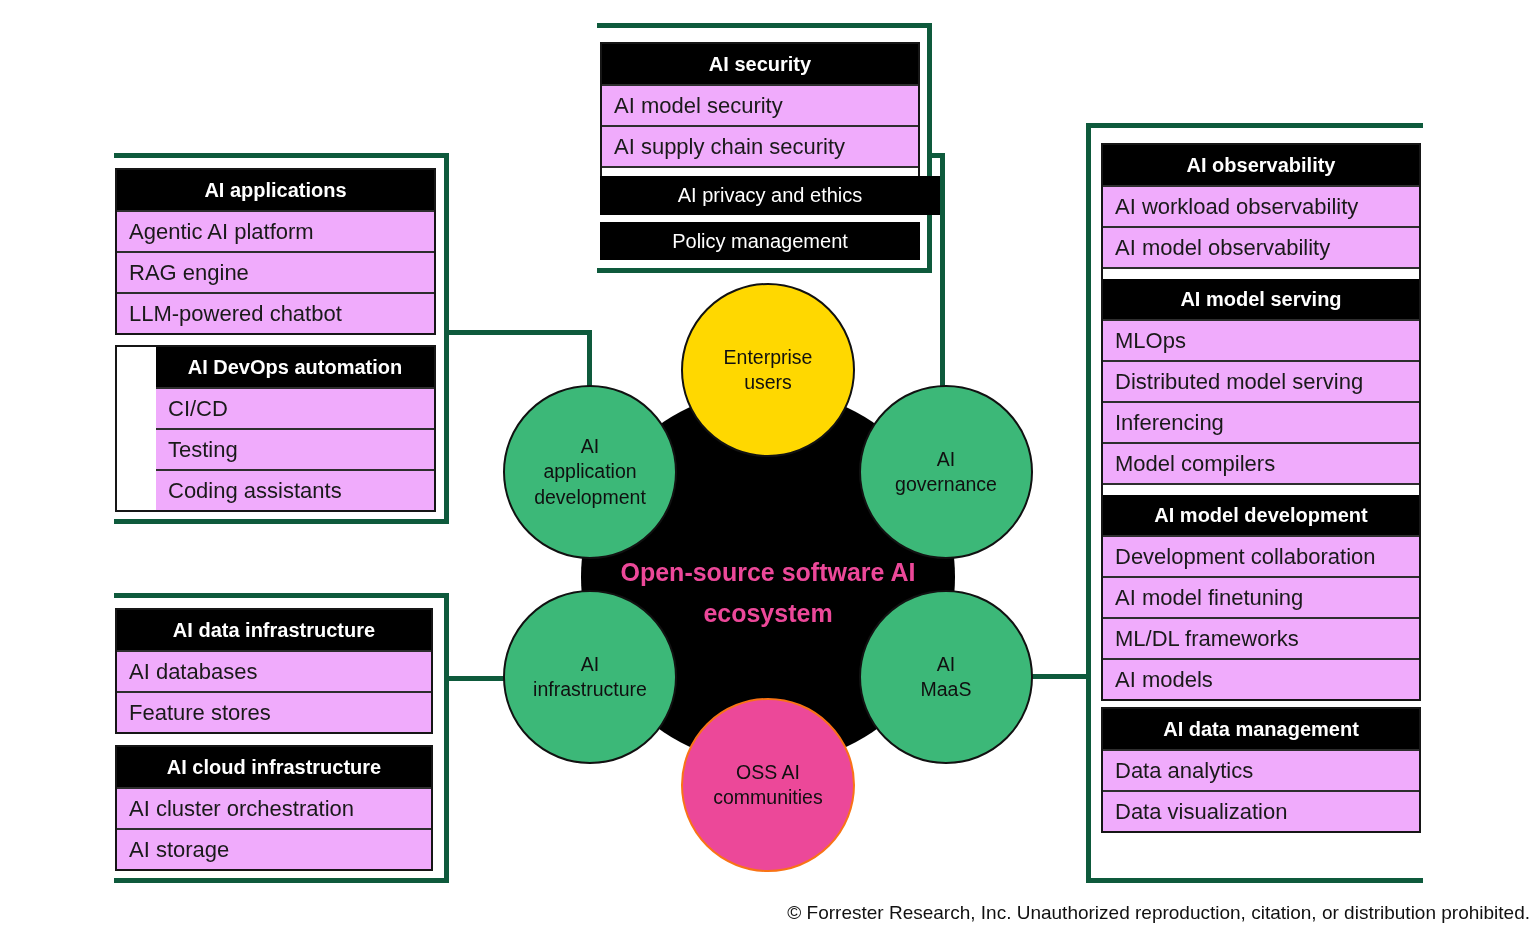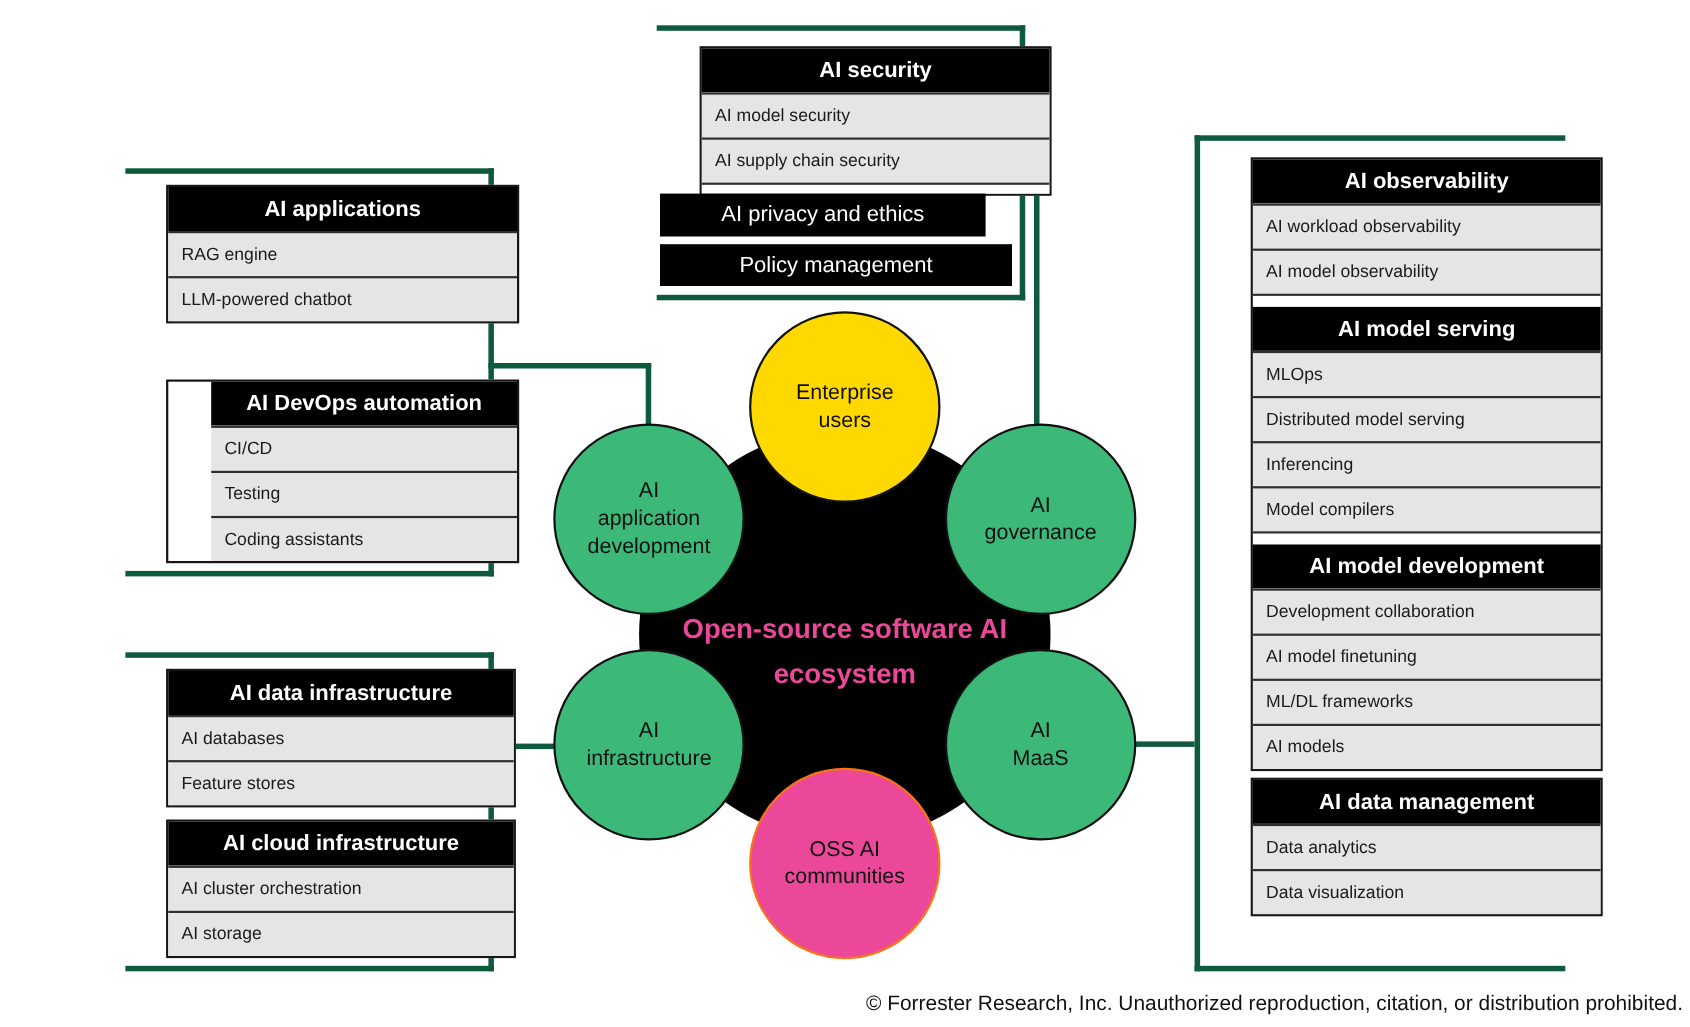--- a/index.html
+++ b/index.html
@@ -6,25 +6,25 @@
   #stage{
     position:relative;width:1536px;height:934px;background:#ffffff;overflow:hidden;
     font-family:"Liberation Sans","DejaVu Sans",sans-serif;color:#1a1a1a;
   }
   
   .frame{position:absolute;border:5px solid #0e5a3c;box-sizing:border-box;background:transparent;}
   .frame.open-left{border-left:none;}
   .frame.open-right{border-right:none;}
   .connector{position:absolute;background:#0e5a3c;z-index:0;}
   
-  .tbl{position:absolute;background:#fff;border:2px solid #161616;box-sizing:border-box;z-index:2;margin-left:36px;}
+  .tbl{position:absolute;background:#fff;border:2px solid #161616;box-sizing:border-box;z-index:2;}
   .hdr{background:#000;color:#fff;font-weight:bold;font-size:20px;height:40px;
        display:flex;align-items:center;justify-content:center;}
-  .row{height:41px;box-sizing:border-box;border-top:2px solid #2e2e2e;background:#e5e5e5;
-       display:flex;align-items:center;padding-left:12px;font-size:16px;color:#1a1a1a;}
+  .row{height:41px;box-sizing:border-box;border-top:2px solid #2e2e2e;background:#f0abfc;
+       display:flex;align-items:center;padding-left:12px;font-size:22px;color:#1a1a1a;}
   .spacer{height:10px;border-top:2px solid #2e2e2e;background:#fff;}
   .sliver{height:8px;border-top:2px solid #2e2e2e;background:#fff;}
   .bar{position:absolute;background:#000;color:#fff;font-size:20px;
        display:flex;align-items:center;justify-content:center;box-sizing:border-box;z-index:2;}
   
   .circle{position:absolute;border-radius:50%;display:flex;flex-direction:column;align-items:center;
           justify-content:center;text-align:center;font-size:19.5px;line-height:1.3;color:#101010;
           box-sizing:border-box;z-index:2;}
   .circle .ln{display:block;}
   .c-green{width:174px;height:174px;background:#3cb878;border:2px solid #111;}
@@ -51,25 +51,26 @@
   <div class="connector" style="left:940px;top:153px;width:5px;height:234px;"></div>
   <div class="connector" style="left:444px;top:676px;width:62px;height:5px;"></div>
   <div class="connector" style="left:1030px;top:674px;width:56px;height:5px;"></div>
 
   <div class="tbl" style="left:600px;top:42px;width:320px;">
     <div class="hdr">AI security</div>
     <div class="row">AI model security</div>
     <div class="row">AI supply chain security</div>
     <div class="sliver"></div>
   </div>
-  <div class="bar" style="left:600px;top:176px;width:296px;height:39px;">AI privacy and ethics</div>
+  <div class="bar" style="left:600px;top:176px;width:340px;height:39px;">AI privacy and ethics</div>
   <div class="bar" style="left:600px;top:222px;width:320px;height:38px;">Policy management</div>
 
   <div class="tbl" style="left:115px;top:168px;width:321px;">
     <div class="hdr">AI applications</div>
+    <div class="row">Agentic AI platform</div>
     <div class="row">RAG engine</div>
     <div class="row">LLM-powered chatbot</div>
   </div>
   <div class="tbl" style="left:115px;top:345px;width:321px;padding-left:39px;">
     <div class="hdr">AI DevOps automation</div>
     <div class="row">CI/CD</div>
     <div class="row">Testing</div>
     <div class="row">Coding assistants</div>
   </div>
 

